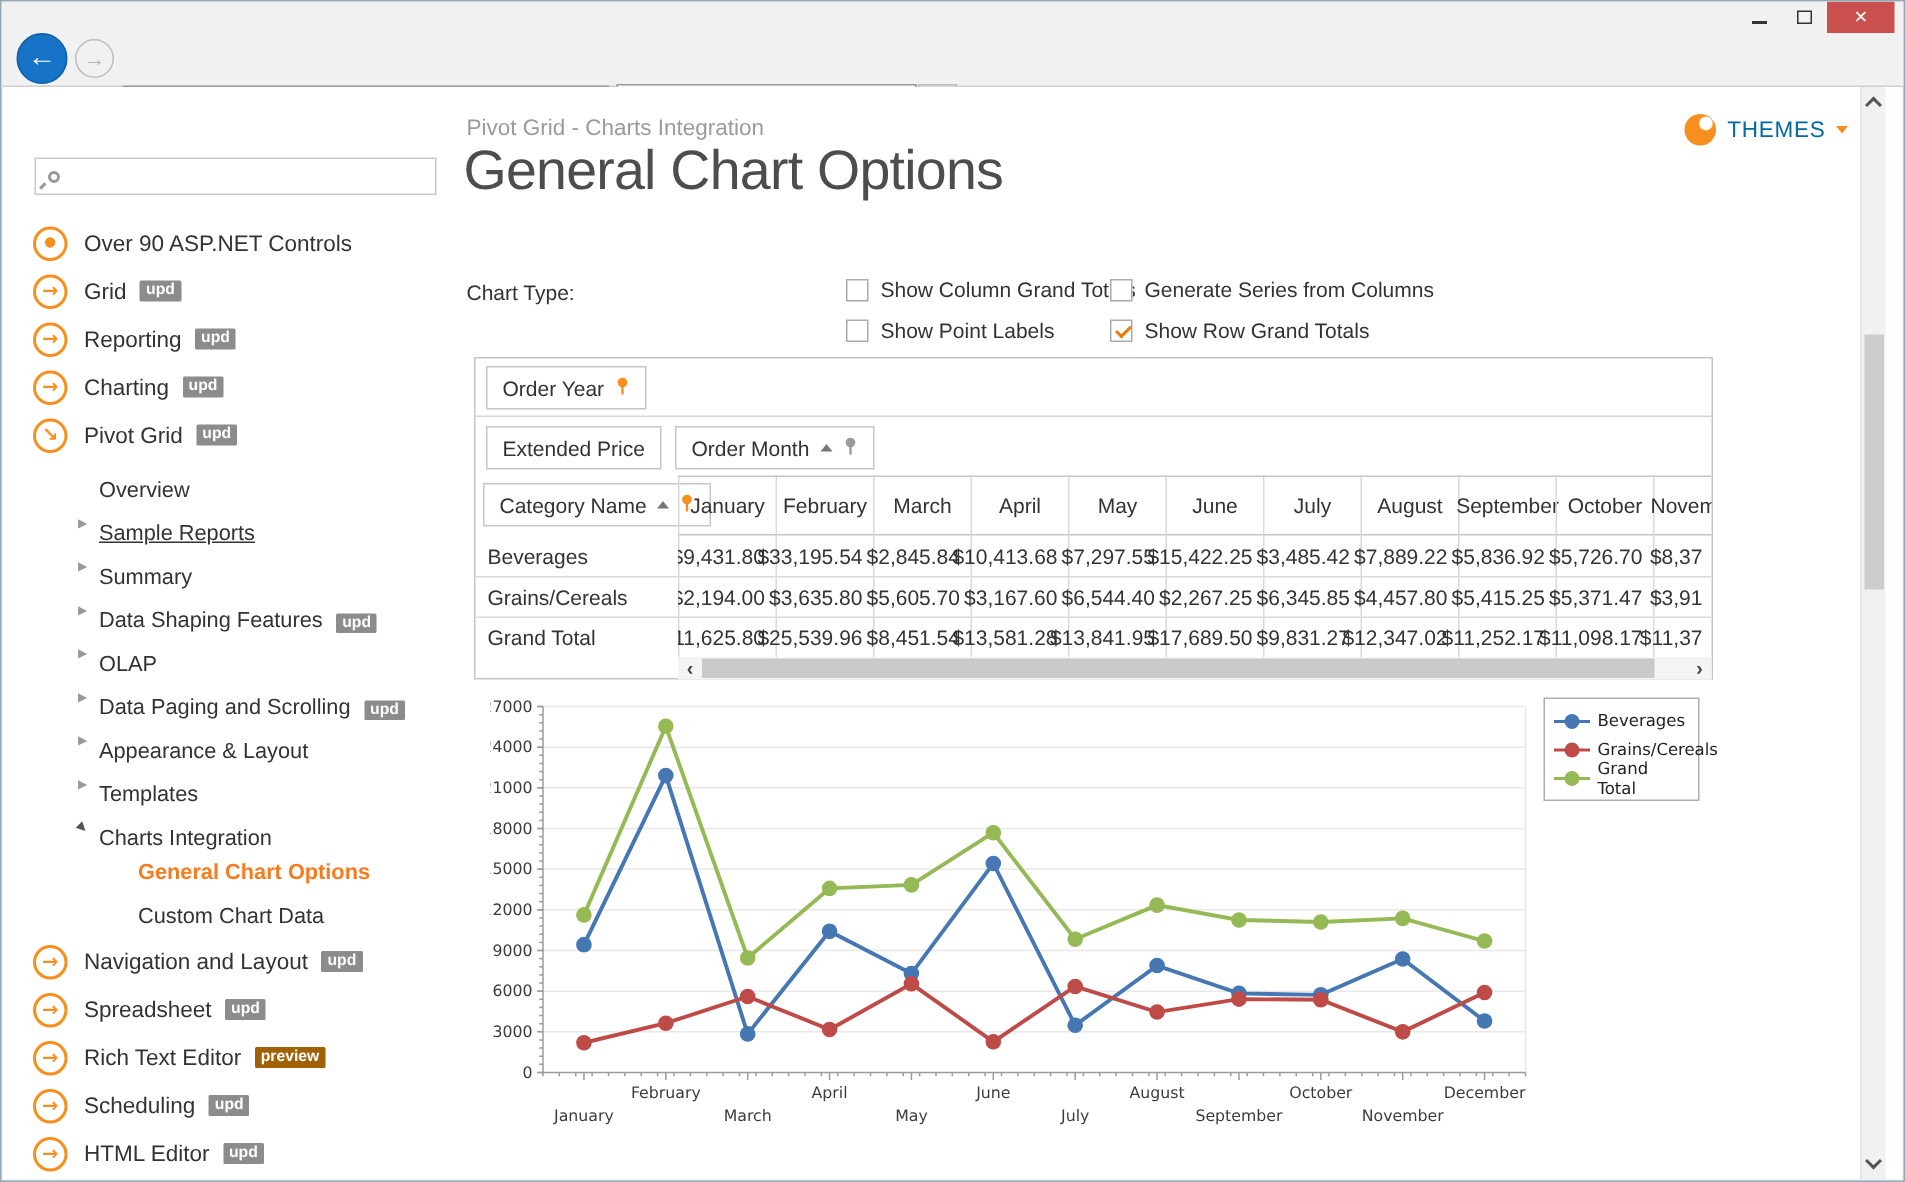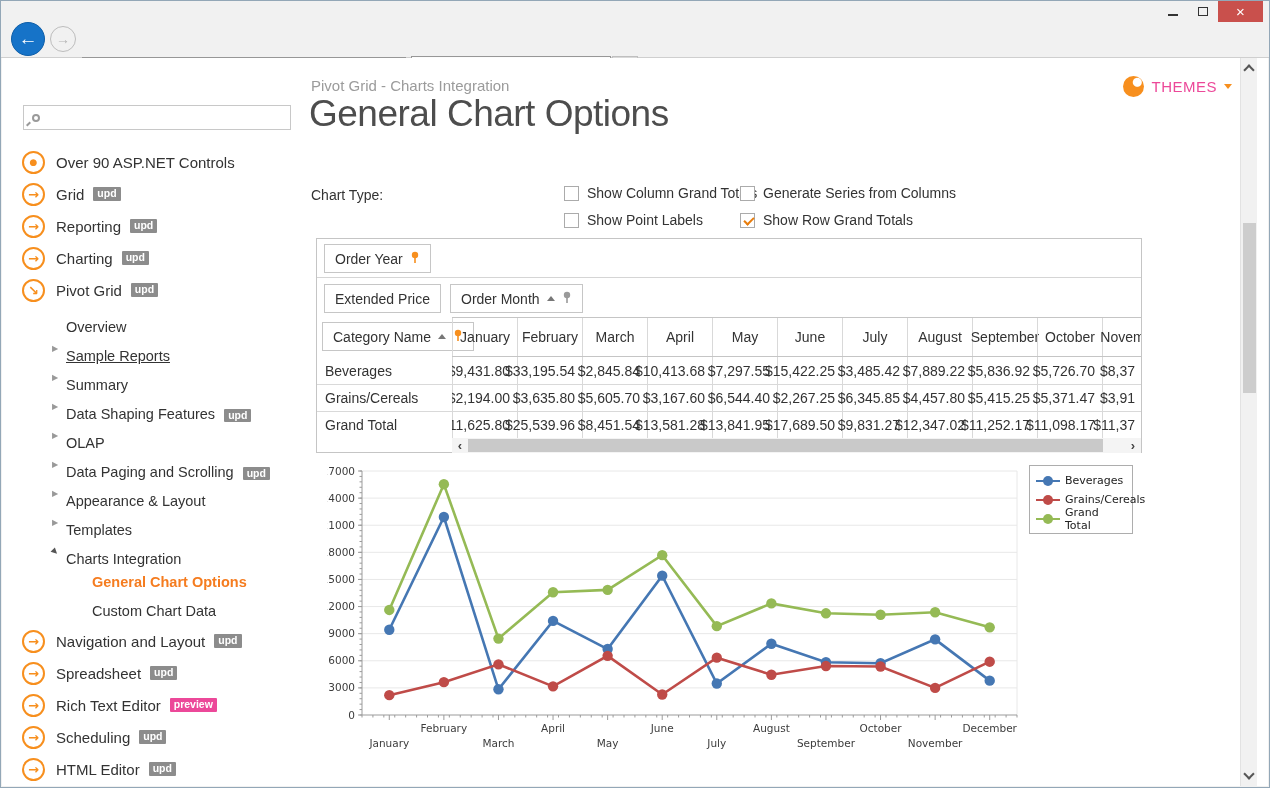--- a/index.html
+++ b/index.html
@@ -50,28 +50,28 @@
   .nav-row.lvl2 { height:29px; padding-left:90px; }
   .nav-circle { width:23px; height:23px; border:2px solid #f78f1e; border-radius:50%; color:#f78f1e; display:flex; align-items:center; justify-content:center; font-family:"DejaVu Sans",sans-serif; font-size:13px; font-weight:bold; margin-right:11px; flex:0 0 23px; }
   .nav-circle.dot { font-size:9px; }
   .tri { position:absolute; left:50px; top:9px; color:#999; font-family:"DejaVu Sans",sans-serif; font-size:8px; }
   .tri.expanded { color:#555; transform:rotate(45deg); }
   .nav-label { font-size:15px; color:#333; }
   .lvl1 .nav-label, .lvl2 .nav-label { font-size:14.5px; }
   .nav-label.u { text-decoration:underline; }
   .nav-row.active .nav-label { color:#f57c1f; font-weight:bold; }
   .badge { margin-left:9px; font-size:10.5px; font-weight:bold; color:#fff; background:#8c8c8c; padding:1px 4px 2px; border-radius:1px; line-height:1; }
-  .badge.preview { background:#ec4899; }
+  .badge.preview { background:#a16207; }
 
   
   .breadcrumb { position:absolute; left:309px; top:19px; font-size:15px; color:#9b9b9b; }
   .pagetitle { position:absolute; left:307px; top:35px; font-size:37px; font-weight:300; color:#4d4d4d; letter-spacing:-0.5px; }
   .themes { position:absolute; top:18px; right:36px; display:flex; align-items:center; gap:7px; cursor:pointer; }
   .themesball { width:21px; height:21px; border-radius:50%; background:radial-gradient(circle at 68% 30%, #fff 0 4px, #f78f1e 5px); }
-  .themeslabel { color:#ec4899; font-size:15px; letter-spacing:0.5px; }
+  .themeslabel { color:#0369a1; font-size:15px; letter-spacing:0.5px; }
   .themescaret { width:0; height:0; border-left:4px solid transparent; border-right:4px solid transparent; border-top:5px solid #f78f1e; }
 
   
   .ctl-label { position:absolute; left:309px; top:129px; font-size:14px; color:#333; }
   .ctl-select { position:absolute; left:380px; top:124px; width:170px; height:25px; border:1px solid #adadad; background:#fff; display:flex; align-items:center; padding:0 8px; cursor:pointer; }
   .ctl-select .val { flex:1; font-size:14px; color:#222; }
   .checkrow { position:absolute; display:flex; align-items:center; gap:8px; cursor:pointer; }
   .cb0 { left:562px; top:127px; } .cb1 { left:738px; top:127px; }
   .cb2 { left:562px; top:154px; } .cb3 { left:738px; top:154px; }
   .cbbox { width:15px; height:15px; border:1px solid #ababab; background:#fff; position:relative; flex:0 0 15px; }

